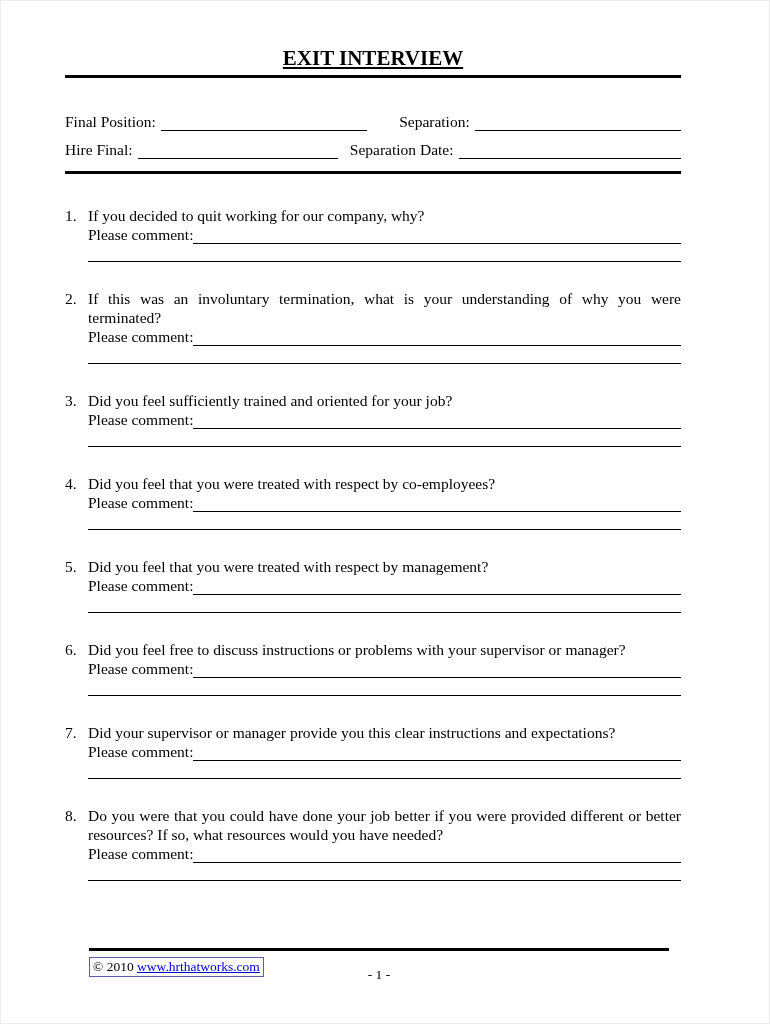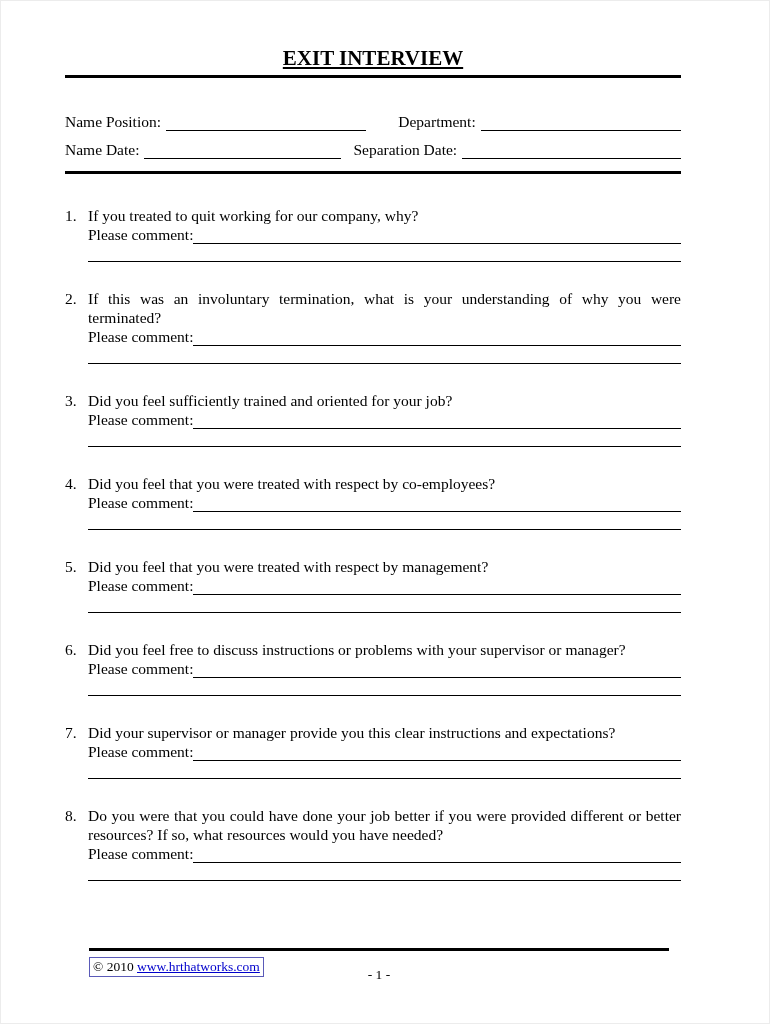--- a/index.html
+++ b/index.html
@@ -105,41 +105,41 @@
 </head>
 <body>
 
 <div class="page">
 
   <h1 class="title"><span>EXIT INTERVIEW</span></h1>
   <div class="rule"></div>
 
   <div class="fields">
     <div class="field-row">
-      <span class="field-label">Name Position:</span>
+      <span class="field-label">Final Position:</span>
       <span class="fill row2-line1"></span>
-      <span class="field-label gap-b">Department:</span>
+      <span class="field-label gap-b">Separation:</span>
       <span class="fill row2-line2"></span>
     </div>
     <div class="field-row">
-      <span class="field-label">Name Date:</span>
+      <span class="field-label">Hire Final:</span>
       <span class="fill row3-line1"></span>
       <span class="field-label gap-c">Separation Date:</span>
       <span class="fill row3-line2"></span>
     </div>
   </div>
 
   <div class="rule mid-rule"></div>
 
   <div class="questions">
 
     <div class="question">
       <div class="q-row">
         <span class="q-num">1.</span>
-        <span class="q-text">If you treated to quit working for our company, why?</span>
+        <span class="q-text">If you decided to quit working for our company, why?</span>
       </div>
       <div class="comment-row">
         <span class="comment-label">Please comment:</span>
         <span class="comment-line"></span>
       </div>
       <div class="blank-line"></div>
     </div>
 
     <div class="question">
       <div class="q-row">

